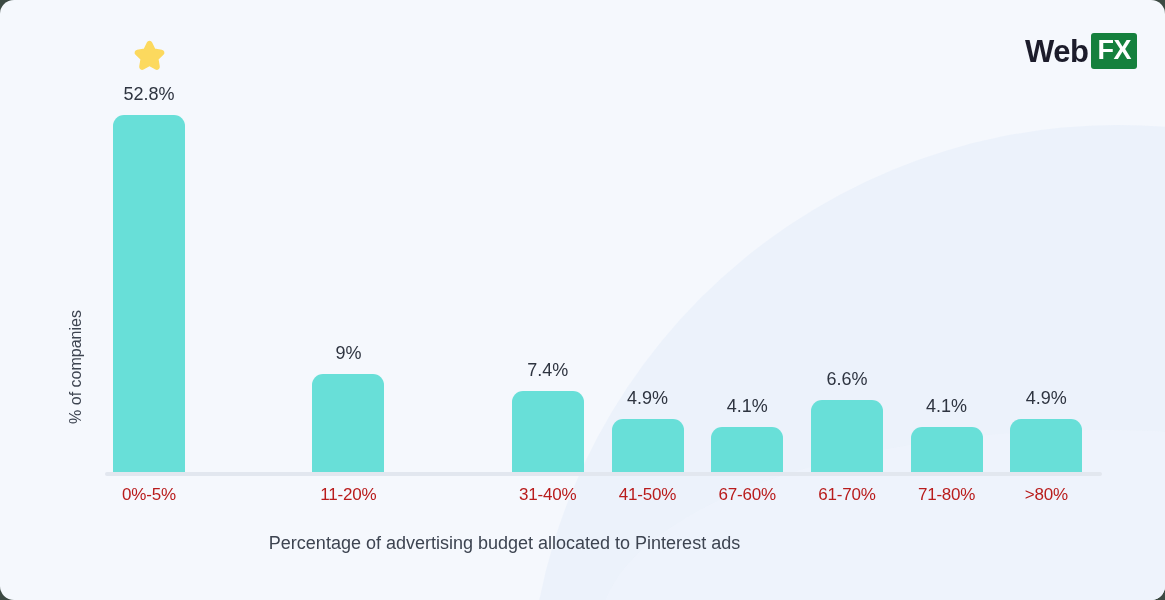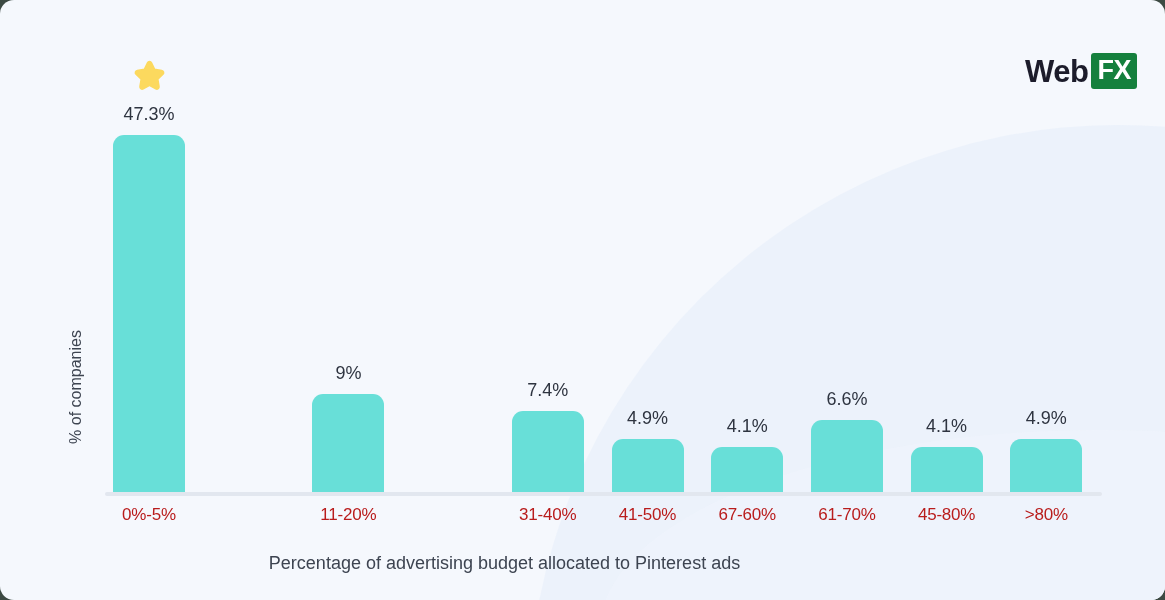--- a/index.html
+++ b/index.html
@@ -44,21 +44,20 @@
     height: 400px;
     border-radius: 50%;
     background: #f0f4fc;
     opacity: 0.7;
     pointer-events: none;
   }
 
   #content {
     position: absolute;
     inset: 0;
-    margin-top: 20px;
   }
 
   
   #logo {
     position: absolute;
     right: 28px;
     top: 33px;
     display: flex;
     align-items: center;
     height: 36px;
@@ -204,21 +203,21 @@
     <div id="plot">
 
       <div id="y-axis-label">% of companies</div>
 
       <div id="baseline"></div>
 
       <div id="bars">
 
       <div class="bar-group" style="left: 0px;">
             <div class="bar" style="height: 357px; background: rgb(104, 223, 216);"></div>
-            <div class="bar-value" style="bottom: 367px;">47.3%</div>
+            <div class="bar-value" style="bottom: 367px;">52.8%</div>
             <div class="tick-label">0%-5%</div>
           </div>
           <div class="bar-group" style="left: 199.4px;">
             <div class="bar" style="height: 97.9573px; background: rgb(104, 223, 216);"></div>
             <div class="bar-value" style="bottom: 107.957px;">9%</div>
             <div class="tick-label">11-20%</div>
           </div>
           <div class="bar-group" style="left: 398.8px;">
             <div class="bar" style="height: 80.5427px; background: rgb(104, 223, 216);"></div>
             <div class="bar-value" style="bottom: 90.5427px;">7.4%</div>
@@ -235,21 +234,21 @@
             <div class="tick-label">67-60%</div>
           </div>
           <div class="bar-group" style="left: 697.9px;">
             <div class="bar" style="height: 71.8354px; background: rgb(104, 223, 216);"></div>
             <div class="bar-value" style="bottom: 81.8354px;">6.6%</div>
             <div class="tick-label">61-70%</div>
           </div>
           <div class="bar-group" style="left: 797.6px;">
             <div class="bar" style="height: 44.625px; background: rgb(104, 223, 216);"></div>
             <div class="bar-value" style="bottom: 54.625px;">4.1%</div>
-            <div class="tick-label">45-80%</div>
+            <div class="tick-label">71-80%</div>
           </div>
           <div class="bar-group" style="left: 897.3px;">
             <div class="bar" style="height: 53.3323px; background: rgb(104, 223, 216);"></div>
             <div class="bar-value" style="bottom: 63.3323px;">4.9%</div>
             <div class="tick-label">&gt;80%</div>
           </div>
         </div>
 
       <div id="x-axis-title">Percentage of advertising budget allocated to Pinterest ads</div>
     </div>

